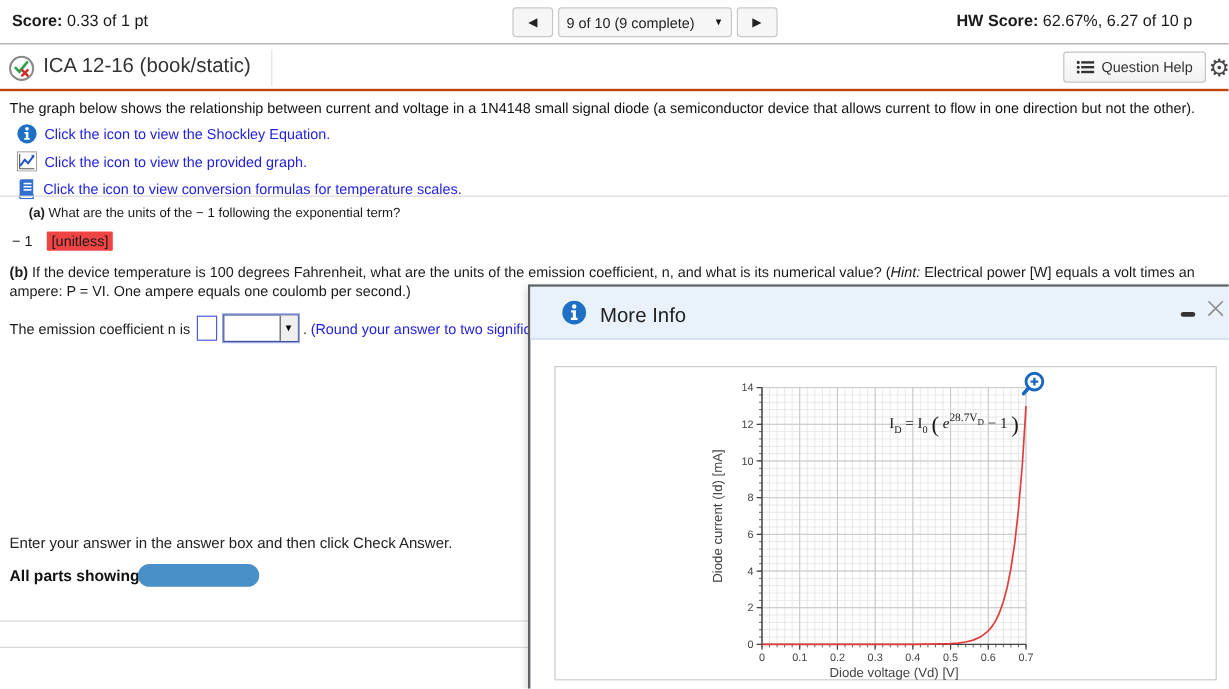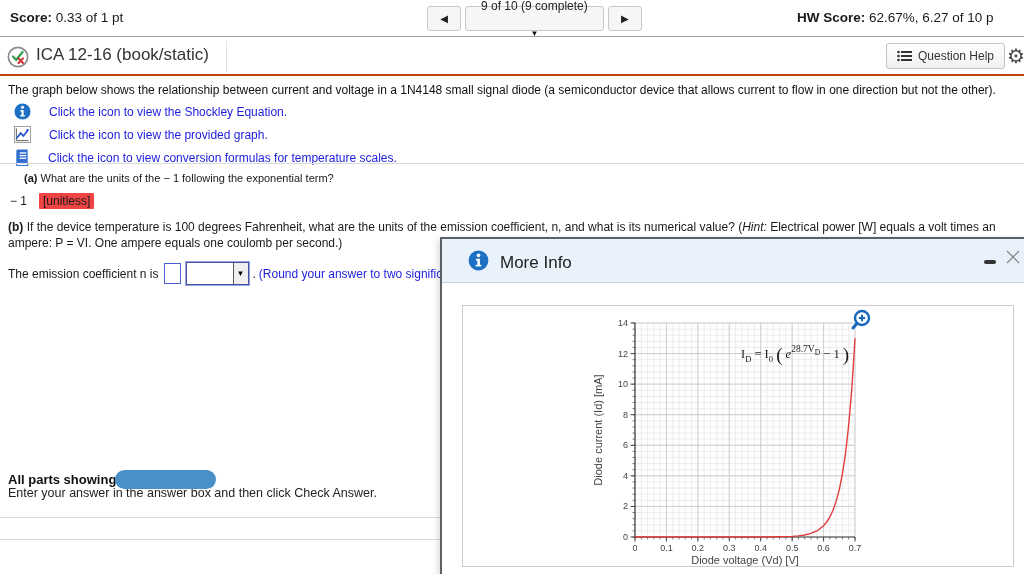--- a/index.html
+++ b/index.html
@@ -9,59 +9,59 @@
 
   
   .topbar { position:absolute; left:0; top:0; width:1024px; height:37px; background:#fff;
             border-bottom:1px solid #a3a3a3; }
   .score { position:absolute; left:10px; top:10px; font-size:13.5px; white-space:nowrap; }
   .score b, .hwscore b { font-weight:bold; }
   .pager { position:absolute; left:427px; top:6px; display:flex; height:25px; }
   .pager .seg { display:flex; align-items:center; justify-content:center;
                 background:#f6f6f6; border:1px solid #c8c8c8; cursor:pointer; }
   .pager .arrow-btn { width:34px; border-radius:3px; font-size:10px; color:#222; }
-  .pager .mid { margin:0 4px; padding:0 15px; border-radius:3px; font-size:12px; color:#222; gap:16px;flex-direction:column; }
+  .pager .mid { margin:0 4px; padding:0 6px; border-radius:3px; font-size:12px; color:#222; gap:16px; }
   .pager .caret { font-size:8px; color:#111; }
   .hwscore { position:absolute; left:797px; top:10px; font-size:13.5px; white-space:nowrap; }
 
   
   .titlebar { position:absolute; left:0; top:38px; width:1024px; height:38px;
               border-bottom:2px solid #c2410c; background:#fff; }
   .result-icon { position:absolute; left:7px; top:8px; width:22px; height:22px; }
   .qtitle { position:absolute; left:36px; top:7px; font-size:17px; color:#333; }
   .title-divider { position:absolute; left:226px; top:3px; width:1px; height:31px; background:#e2e2e2; }
   .qhelp { position:absolute; right:19px; top:5px; height:26px; padding:0 10px; display:flex;
            align-items:center; gap:6px; background:linear-gradient(#fefefe,#f1f1f1);
            border:1px solid #c3c3c3; border-radius:3px; font-size:12px; color:#333; cursor:pointer; }
   .gear { position:absolute; left:1007px; top:6px; font-size:20px; color:#4a4a4a; cursor:pointer; }
 
   
   .content { position:absolute; left:0; top:76px; width:1024px; }
   .intro { position:absolute; left:8px; top:7px; width:1012px; font-size:12px; color:#111; }
-  .link-row { position:absolute; left:14px; display:flex; align-items:center; gap:18px; cursor:pointer; }
+  .link-row { position:absolute; left:14px; display:flex; align-items:center; gap:6px; cursor:pointer; }
   .link-row .ltext { font-size:12px; color:#2222dd; }
   .rule { position:absolute; left:0; width:1024px; height:1px; background:#d9d9d9; }
   .part-a { position:absolute; left:24px; top:96px; font-size:11px; }
   .part-label { font-weight:bold; }
   .answer-a { position:absolute; left:10px; top:117px; font-size:12px; display:flex; gap:12px; align-items:center;}
   .hl { background:#ef4444; padding:1px 4px; border-radius:1px; }
   .part-b { position:absolute; left:8px; top:143px; width:1014px; font-size:12px; line-height:16px; }
   .hint { font-style:italic; }
   .answer-row { position:absolute; left:8px; top:186px; display:flex; align-items:center; font-size:12px; }
   .ansbox { width:17px; height:21px; border:1px solid #4a5fd6; background:#fff; margin:0 5px; }
   .selectbox { width:63px; height:23px; border:1px solid #46519c; box-shadow:0 0 0 1px #97a6e0;
                background:#fff; display:flex; cursor:pointer; }
   .selectbox .sel-val { flex:1; }
   .selectbox .sel-btn { width:15px; border-left:1px solid #5a5a5a; background:#efefef;
                         display:flex; align-items:center; justify-content:center; font-size:8px; color:#000; }
   .round-note { color:#2222dd; margin-left:3px; }
   .period { margin-left:4px; }
 
   
-  .instruction { position:absolute; left:8px; top:446px; font-size:12.5px; color:#222;margin-top:40px; }
+  .instruction { position:absolute; left:8px; top:446px; font-size:12.5px; color:#222; }
   .allparts { position:absolute; left:8px; top:472px; font-size:13px; font-weight:bold; color:#111; }
   .pill { position:absolute; left:115px; top:470px; width:101px; height:19px; border-radius:9.5px;
           background:#4a90c8; border:none; cursor:pointer; }
 
   
   .modal { position:absolute; left:440px; top:237px; width:590px; height:345px;
            background:#fff; border:2px solid #5d6166; box-shadow:-2px 2px 6px rgba(0,0,0,.15); }
   .modal-header { position:relative; height:44px; background:#e9f2fb; border-bottom:1px solid #c3d6e8; }
   .minfo-icon { position:absolute; left:26px; top:11px; width:21px; height:21px; }
   .modal-title { position:absolute; left:58px; top:14px; font-size:17px; color:#222; }

